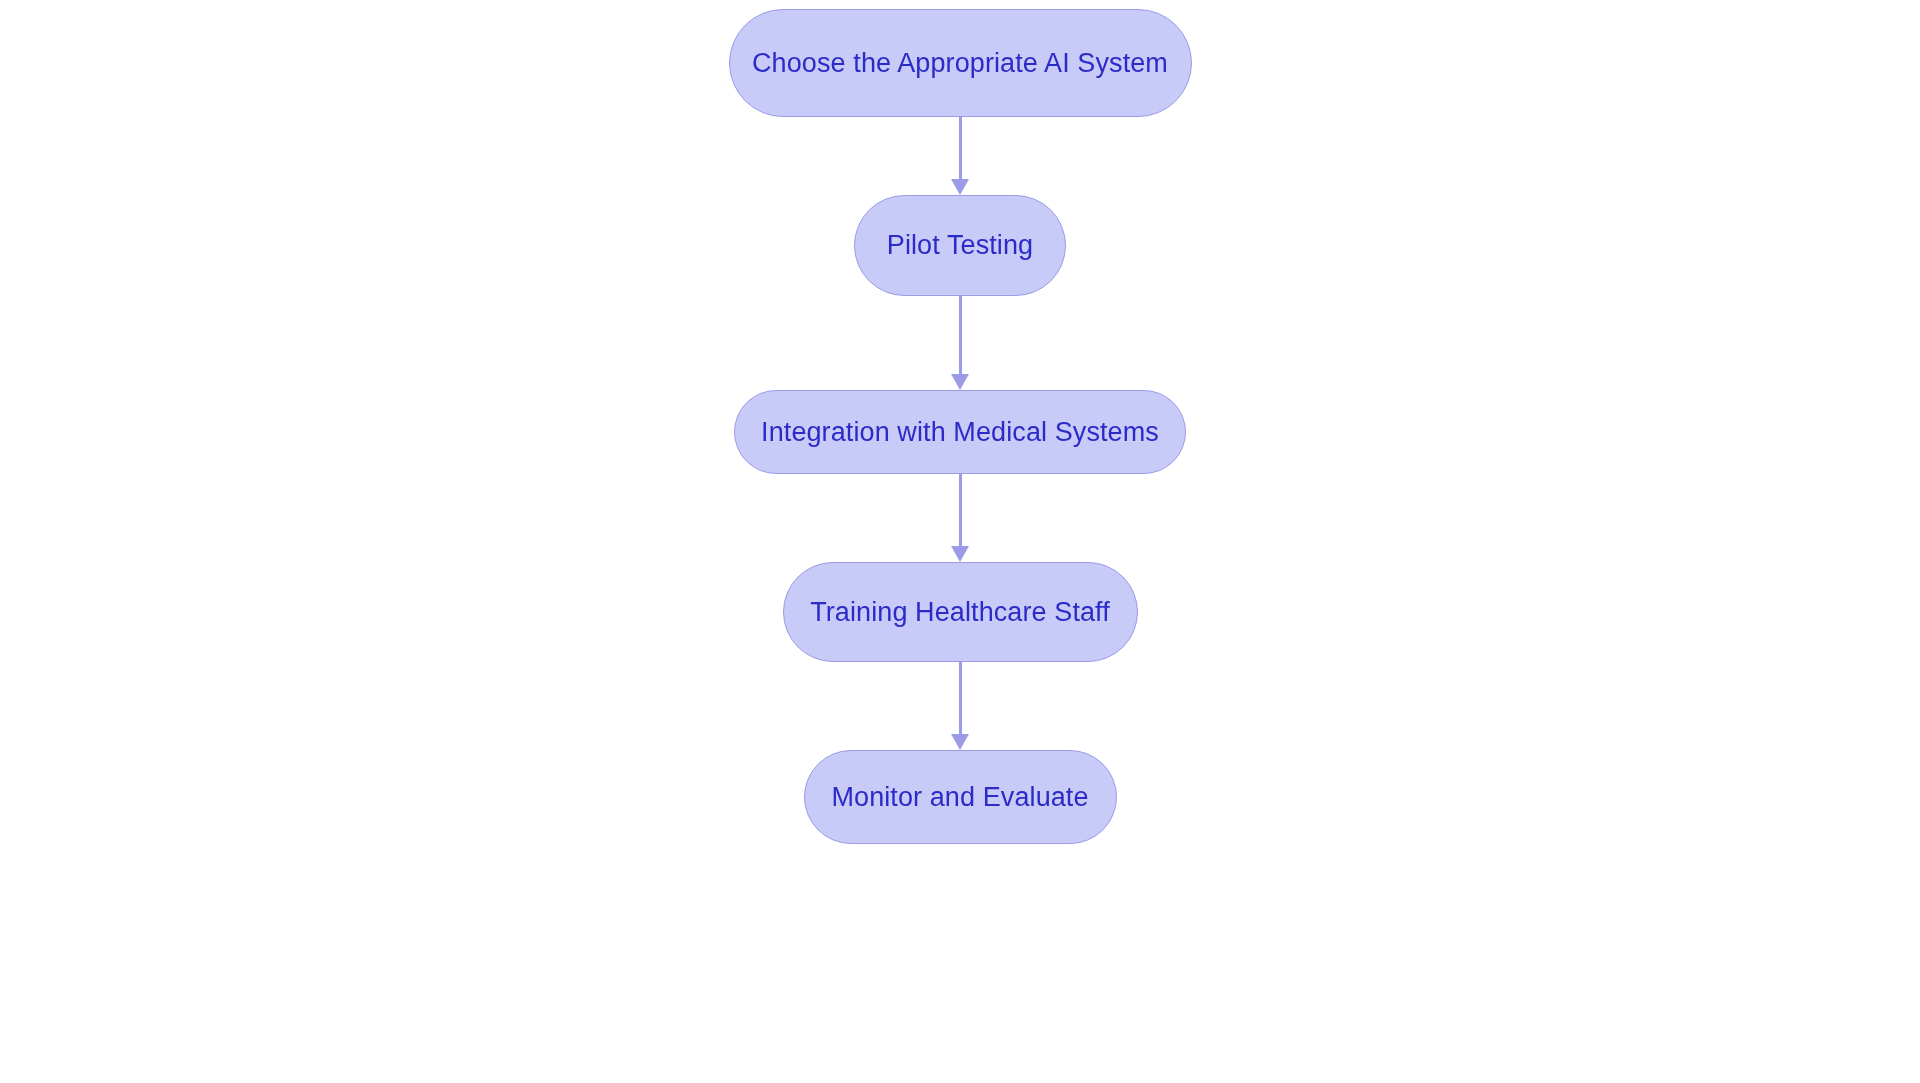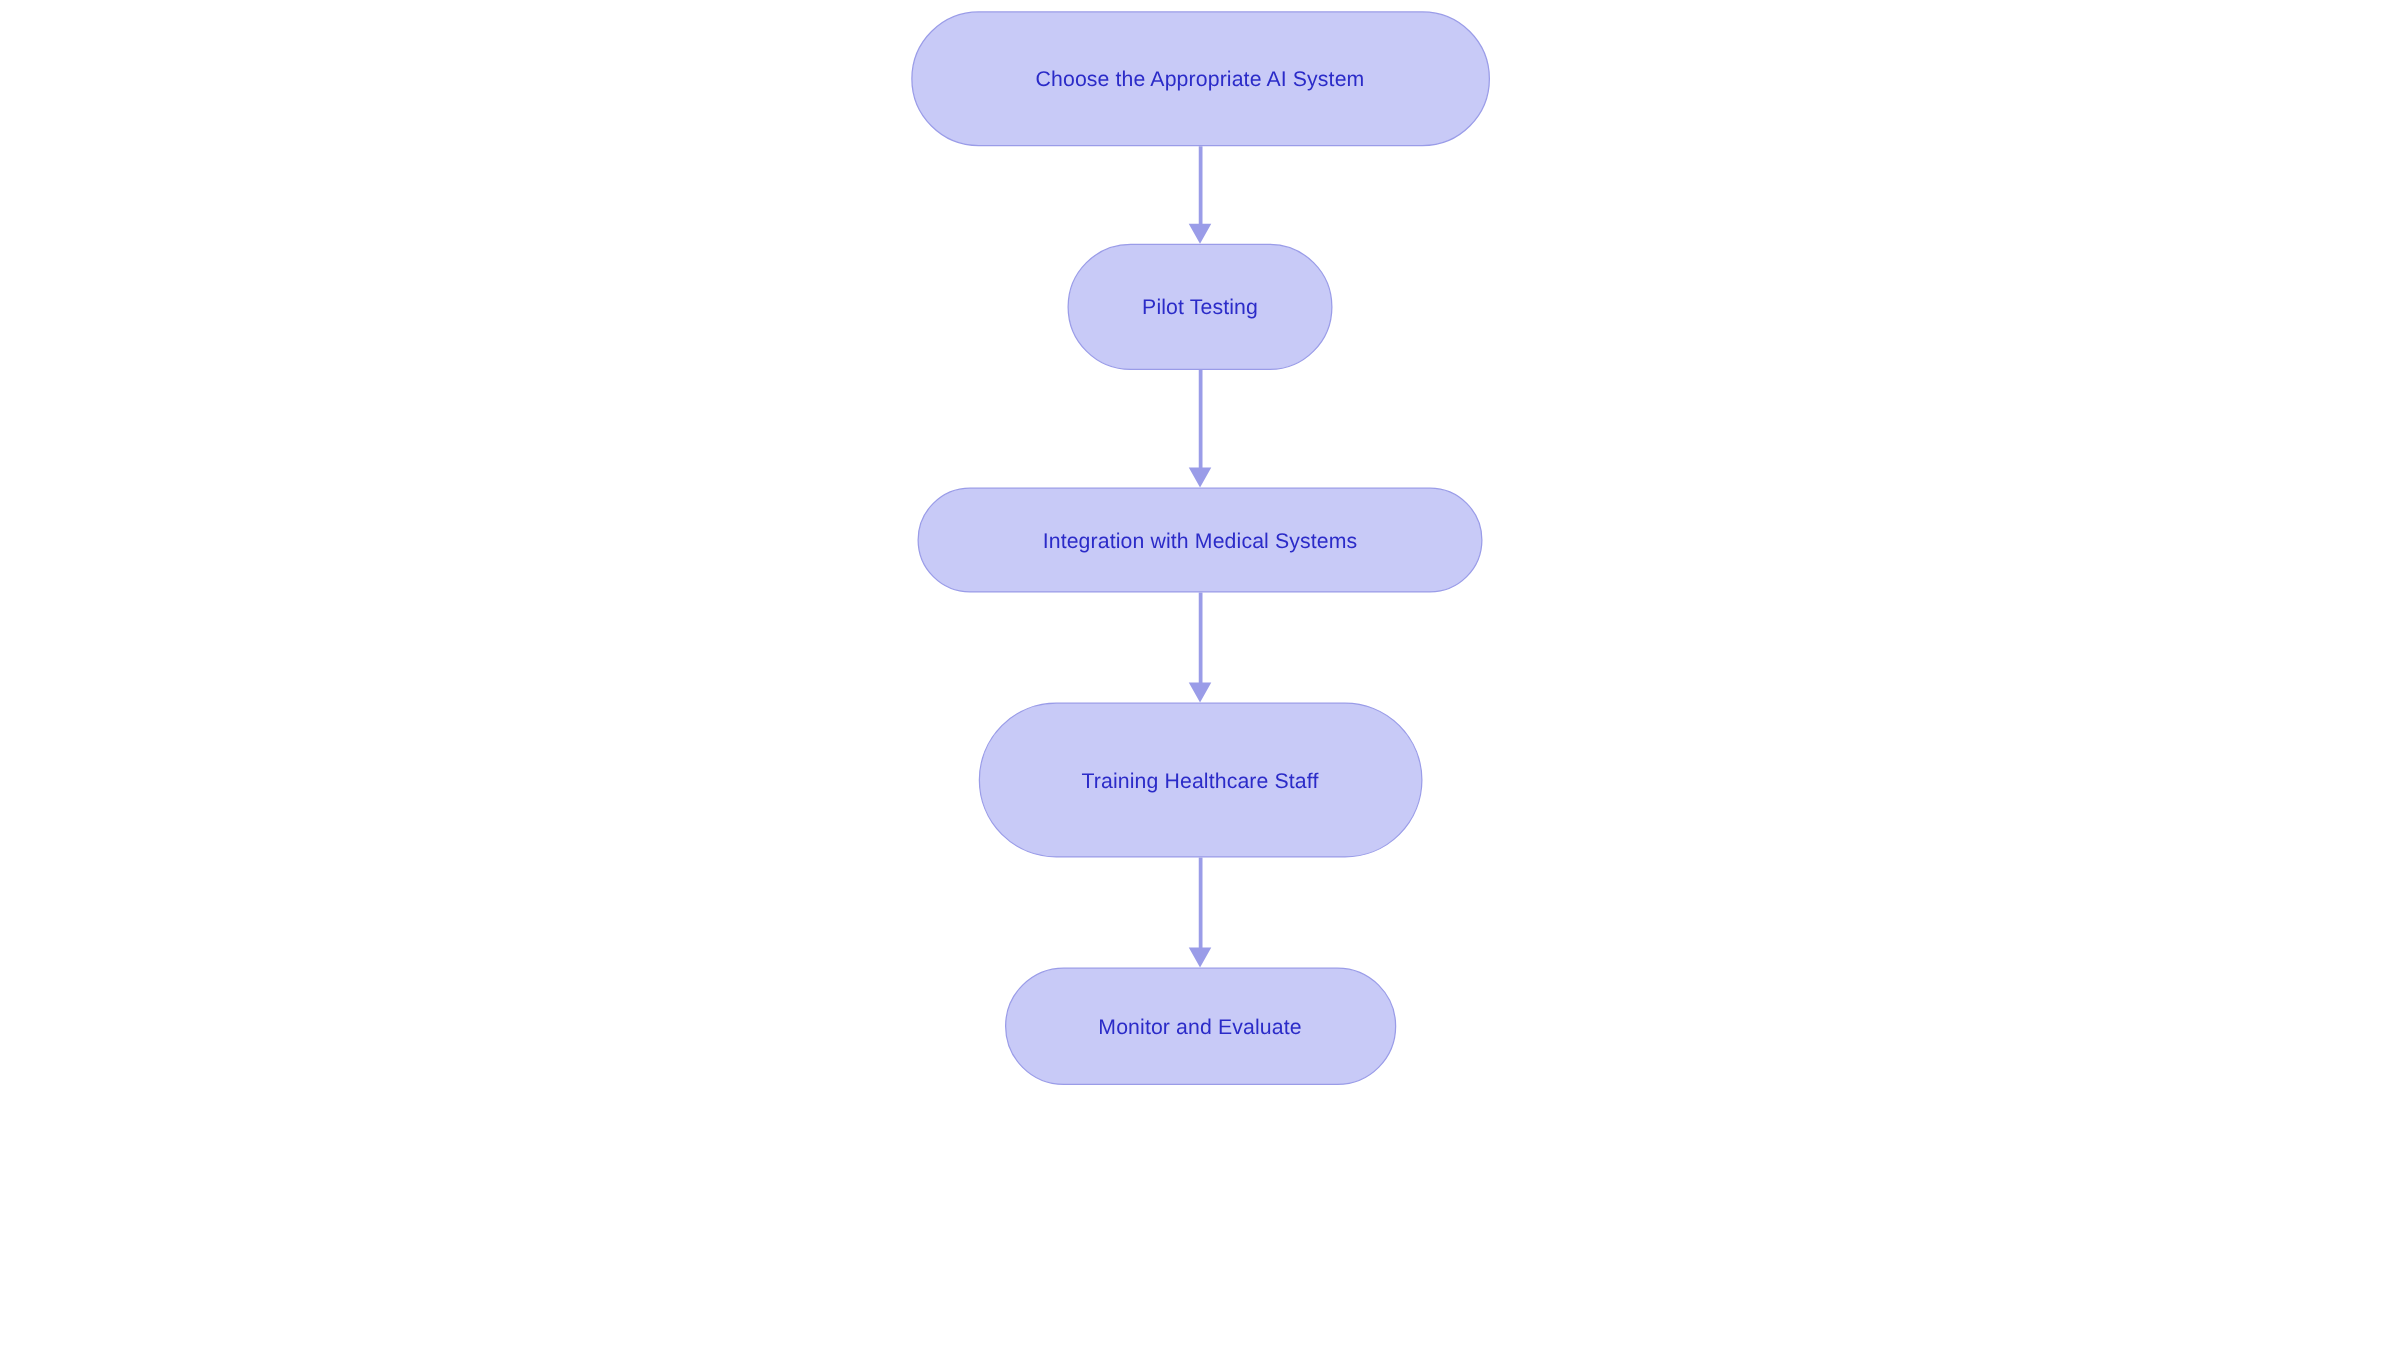--- a/index.html
+++ b/index.html
@@ -41,33 +41,33 @@
     justify-content: center;
     background: #c8caf7;
     border: 1px solid #9a9ce8;
     border-radius: 9999px;
     color: #2b2bc8;
     white-space: nowrap;
     z-index: 2;
   }
 
   .node-label {
-    font-size: 17px;
+    font-size: 27px;
     font-weight: 400;
     letter-spacing: 0.1px;
     line-height: 1;
     color: #2b2bc8;
     pointer-events: none;
   }
 
   
   .node-0 { width: 463px; height: 108px; }
   .node-1 { width: 212px; height: 101px; justify-content: center; }
   .node-2 { width: 452px; height: 84px; }
-  .node-3 { width: 355px; height: 124px; }
+  .node-3 { width: 355px; height: 100px; }
   .node-4 { width: 313px; height: 94px; }
 
   
   .connector {
     position: relative;
     display: flex;
     flex-direction: column;
     align-items: center;
     justify-content: flex-start;
     width: 20px;

